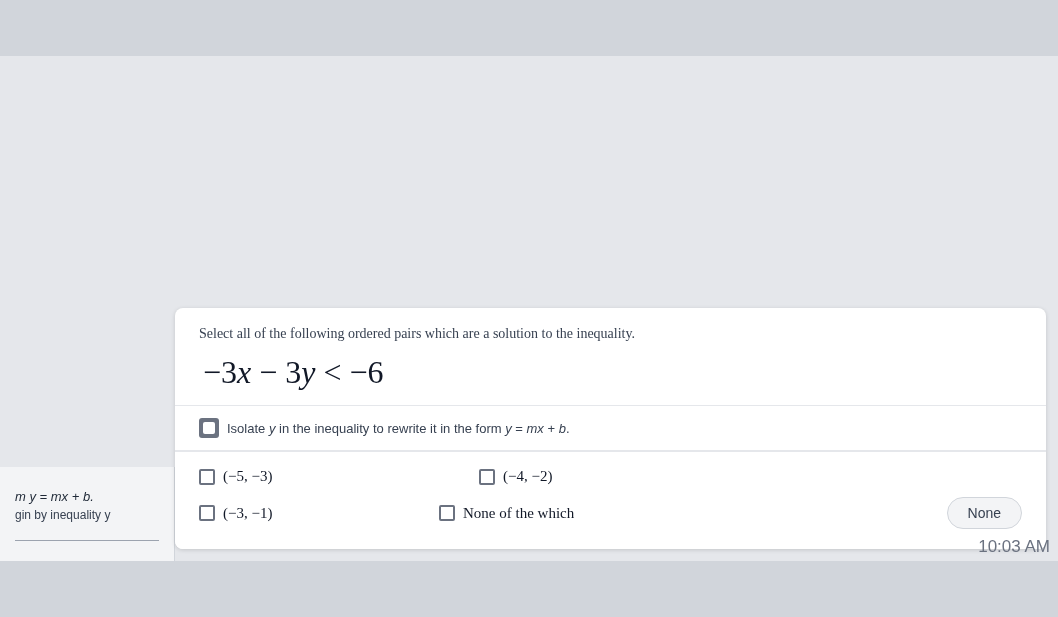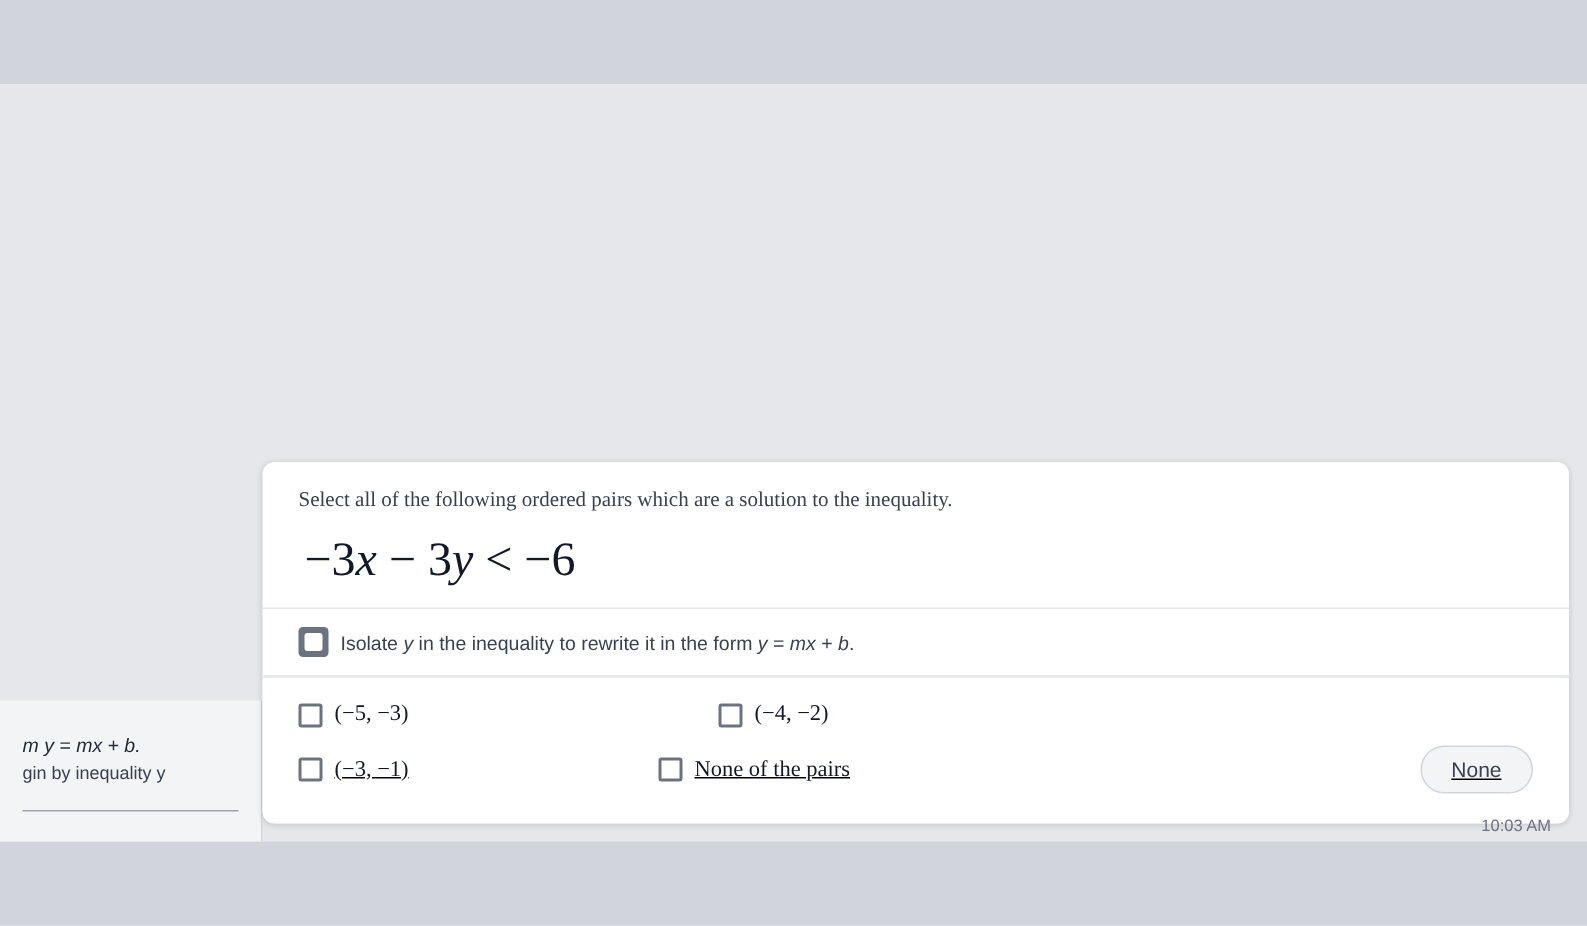--- a/index.html
+++ b/index.html
@@ -204,21 +204,20 @@
       display: flex;
       align-items: center;
       gap: 40px;
       margin-bottom: 12px;
     }
 
     .answer-row-2 {
       display: flex;
       align-items: center;
       gap: 40px;
-      text-decoration: underline;
     }
 
     .answer-choice {
       display: flex;
       align-items: center;
       gap: 8px;
       min-width: 160px;
     }
 
     .checkbox {
@@ -256,23 +255,23 @@
       gap: 24px;
       flex: 1;
       justify-content: flex-start;
       margin-left: 40px;
     }
 
     
     .bottom-bar {
       position: absolute;
       bottom: 0;
-      right: 16px;
+      right: 0;
       padding: 4px 8px;
-      font-size: 11px;
+      font-size: 17px;
       color: #6b7280;
     }
   </style>
 </head>
 <body>
 
 <div class="page-wrapper">
 
   <div class="sidebar">
     <div class="sidebar-hint">
@@ -342,21 +341,21 @@
       </div>
 
       <div class="answer-row-2">
         <div class="answer-choice">
           <div class="checkbox"></div>
           <span class="choice-label">(−3, −1)</span>
         </div>
         <div class="answer-row-2-right">
           <div class="answer-choice">
             <div class="checkbox"></div>
-            <span class="choice-label">None of the pairs</span>
+            <span class="choice-label">None of the which</span>
           </div>
           <button class="check-button">None</button>
         </div>
       </div>
     </div>
 
   </div>
 
   <div class="bottom-bar">
     <span>10:03 AM</span>

